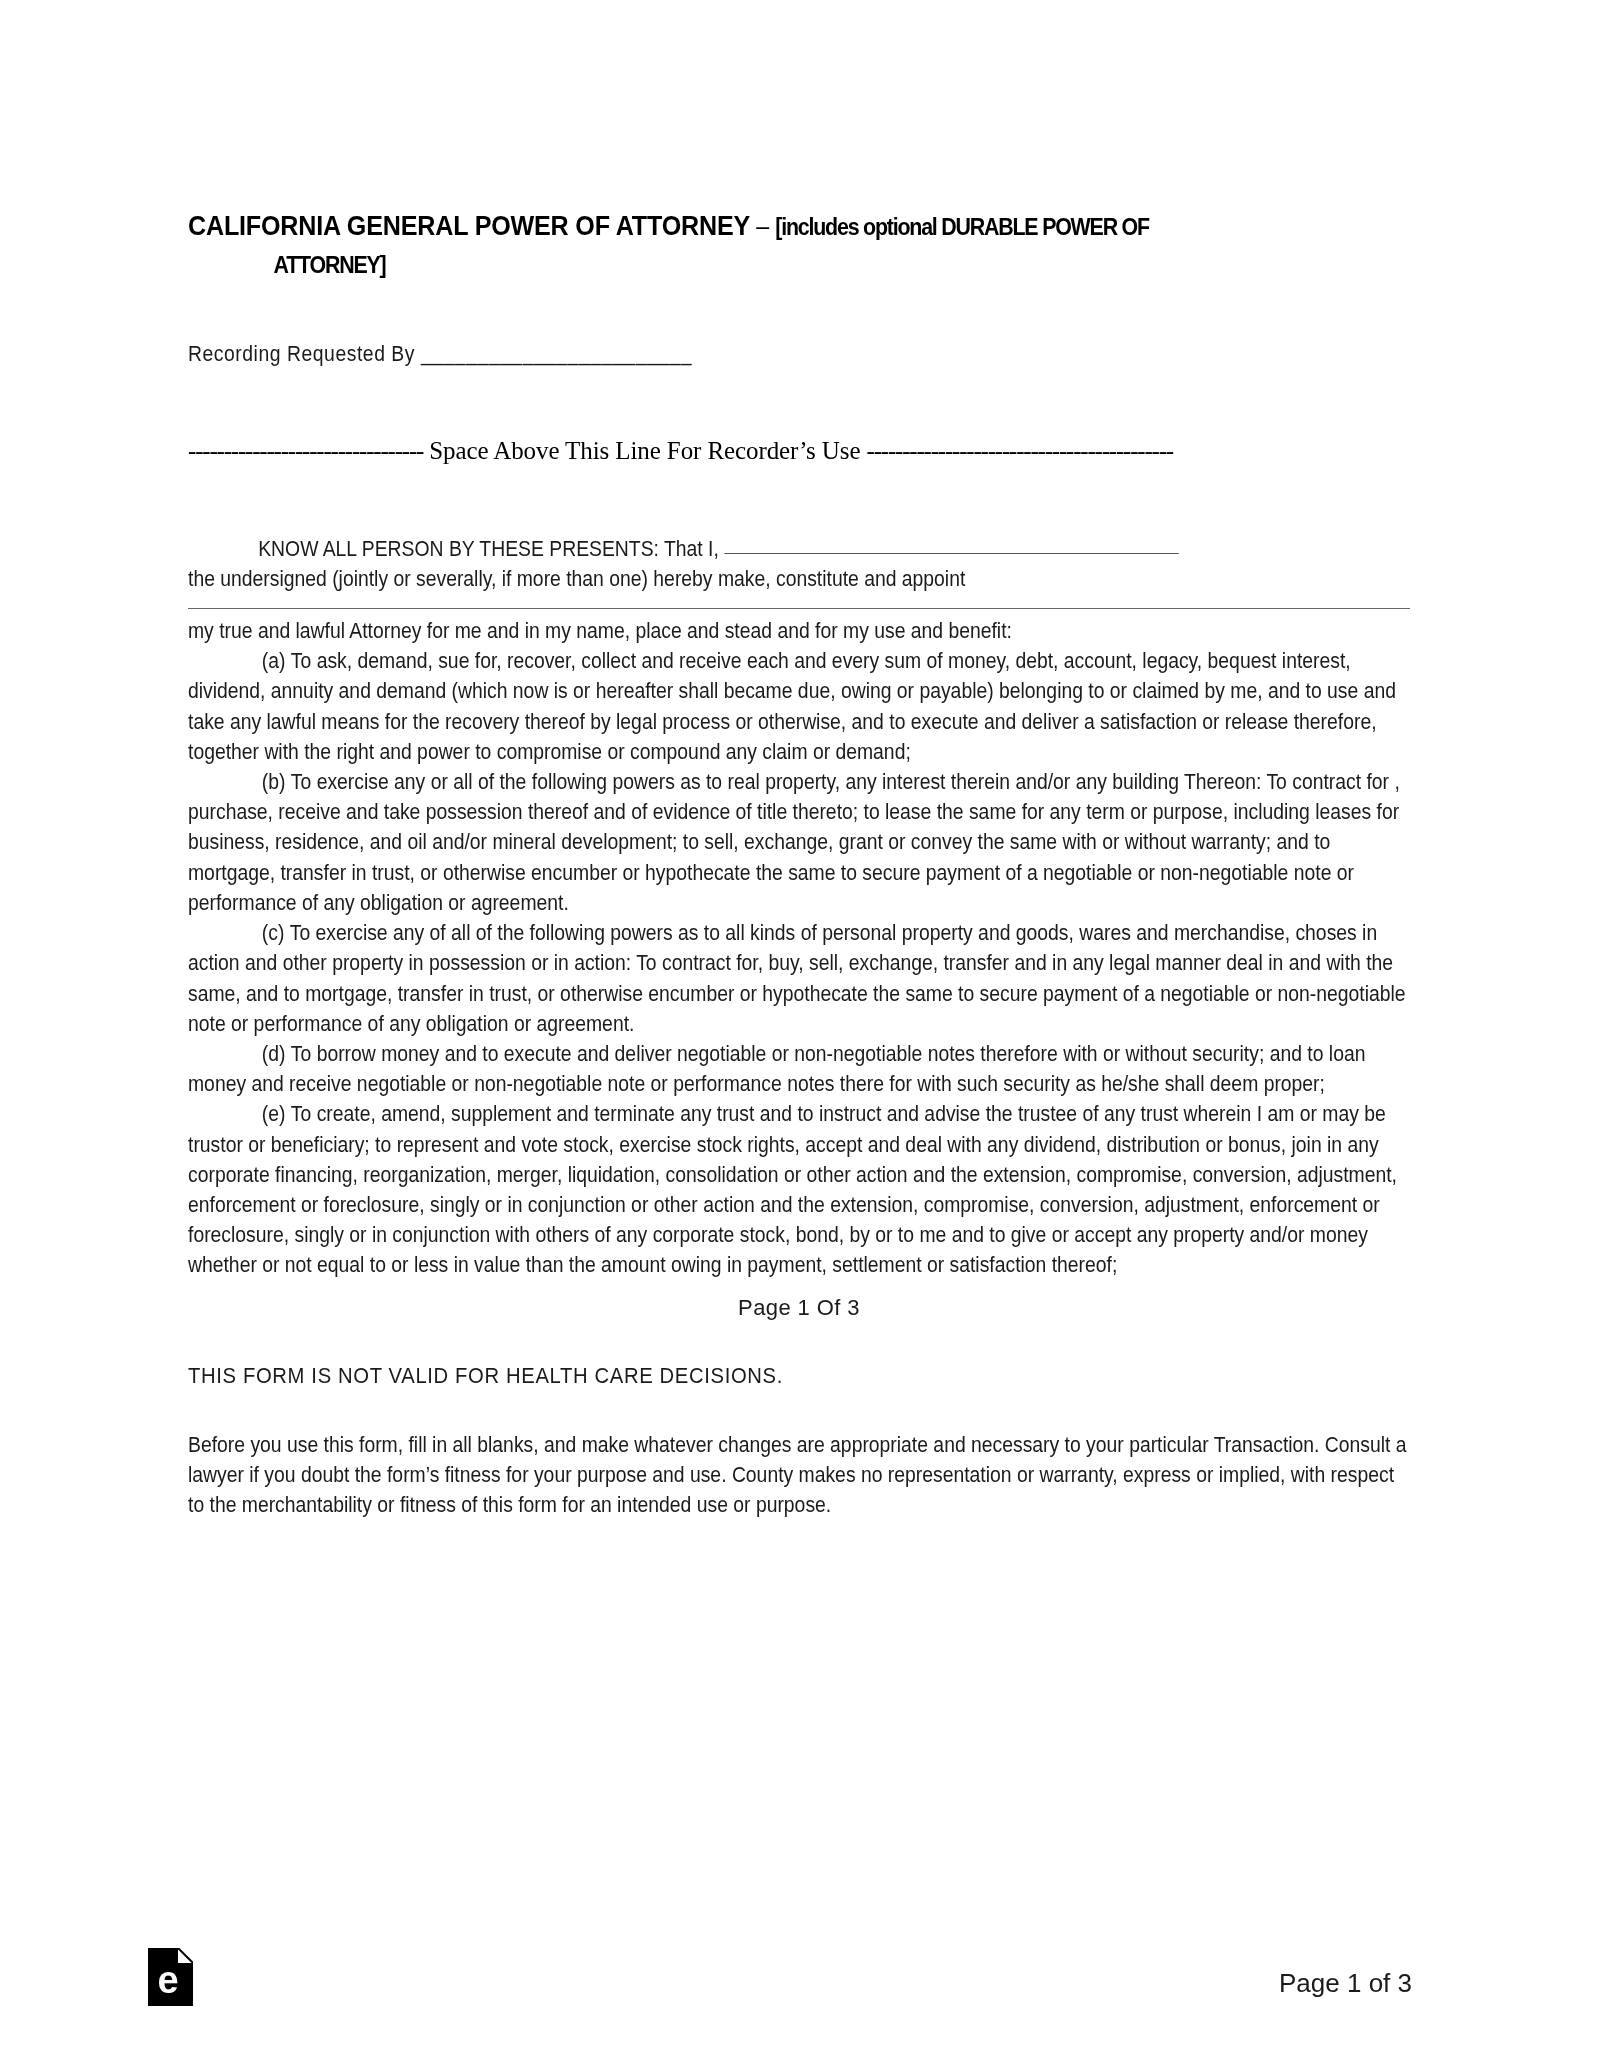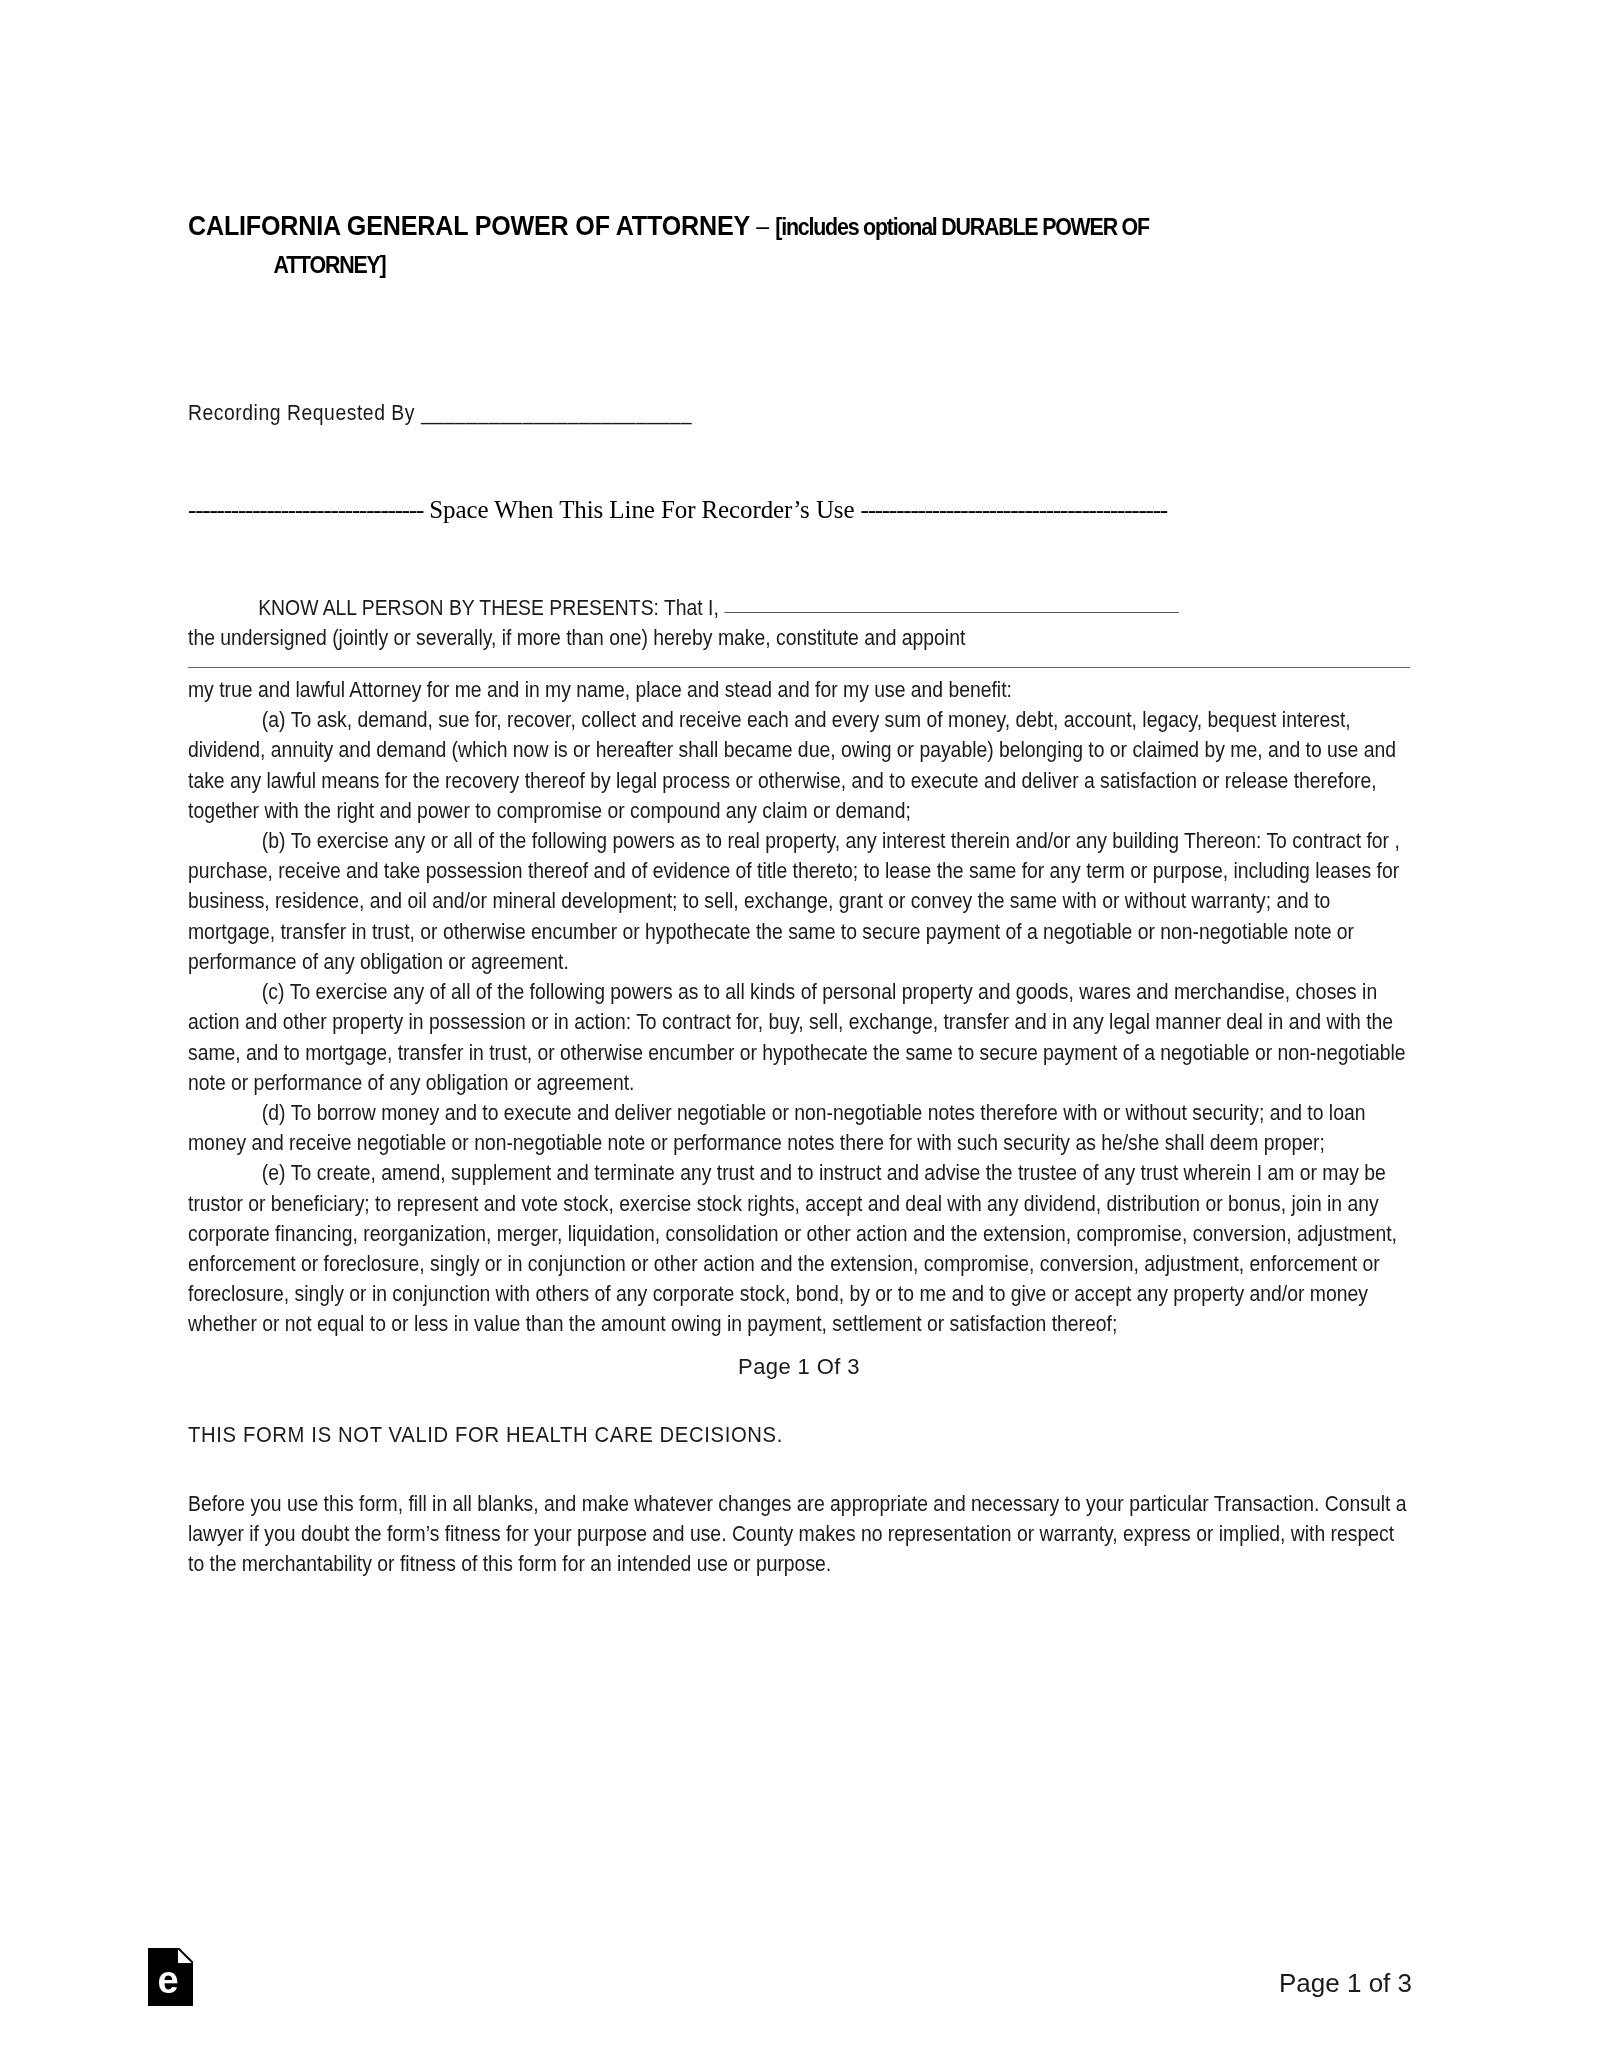--- a/index.html
+++ b/index.html
@@ -49,21 +49,21 @@
     font-weight: bold;
     font-size: 23px;
     letter-spacing: -1.3px;
   }
   .doc-title .title-wrap {
     display: inline-block;
     padding-left: 92px;
   }
 
   .recording-block {
-    margin-top: 119px;
+    margin-top: 60px;
   }
   .recording-block .line {
     font-family: "Liberation Sans Narrow", "Liberation Sans", sans-serif;
     font-size: 21.5px;
     letter-spacing: 0.6px;
     line-height: 1.0;
     transform: scaleX(0.9);
     transform-origin: left center;
     width: 111%;
     white-space: nowrap;
@@ -175,21 +175,21 @@
     <h1 class="doc-title">
       <span class="title-main">CALIFORNIA GENERAL POWER OF ATTORNEY</span><span class="title-dash"> – </span><span class="title-bracket">[includes optional DURABLE POWER OF</span><br>
       <span class="title-wrap"><span class="title-bracket">ATTORNEY]</span></span>
     </h1>
 
     <div class="recording-block">
       <div class="line">Recording Requested By ________________________</div>
       <div class="gap-sm"></div>
     </div>
 
-    <div class="recorder-line"><span class="dashes">---------------------------------</span><span> Space When This Line For Recorder’s Use </span><span class="dashes">-------------------------------------------</span></div>
+    <div class="recorder-line"><span class="dashes">---------------------------------</span><span> Space Above This Line For Recorder’s Use </span><span class="dashes">-------------------------------------------</span></div>
 
     <div class="body-block">
 
       <p class="para"><span class="lead-space"></span><span>KNOW ALL PERSON BY THESE PRESENTS: That I, </span><span class="blank-rule" style="width:505px"></span><br><span>the undersigned (jointly or severally, if more than one) hereby make, constitute and appoint</span></p>
 
       <div class="full-rule"></div>
 
       <p class="para">my true and lawful Attorney for me and in my name, place and stead and for my use and benefit:</p>
 
       <p class="para"><span class="lead-space-sm"></span><span>(a)</span>&nbsp;<span>To ask, demand, sue for, recover, collect and receive each and every sum of money, debt, account, legacy, bequest interest, dividend, annuity and demand (which now is or hereafter shall became due, owing or payable) belonging to or claimed by me, and to use and take any lawful means for the recovery thereof by legal process or otherwise, and to execute and deliver a satisfaction or release therefore, together with the right and power to compromise or compound any claim or demand;</span></p>

